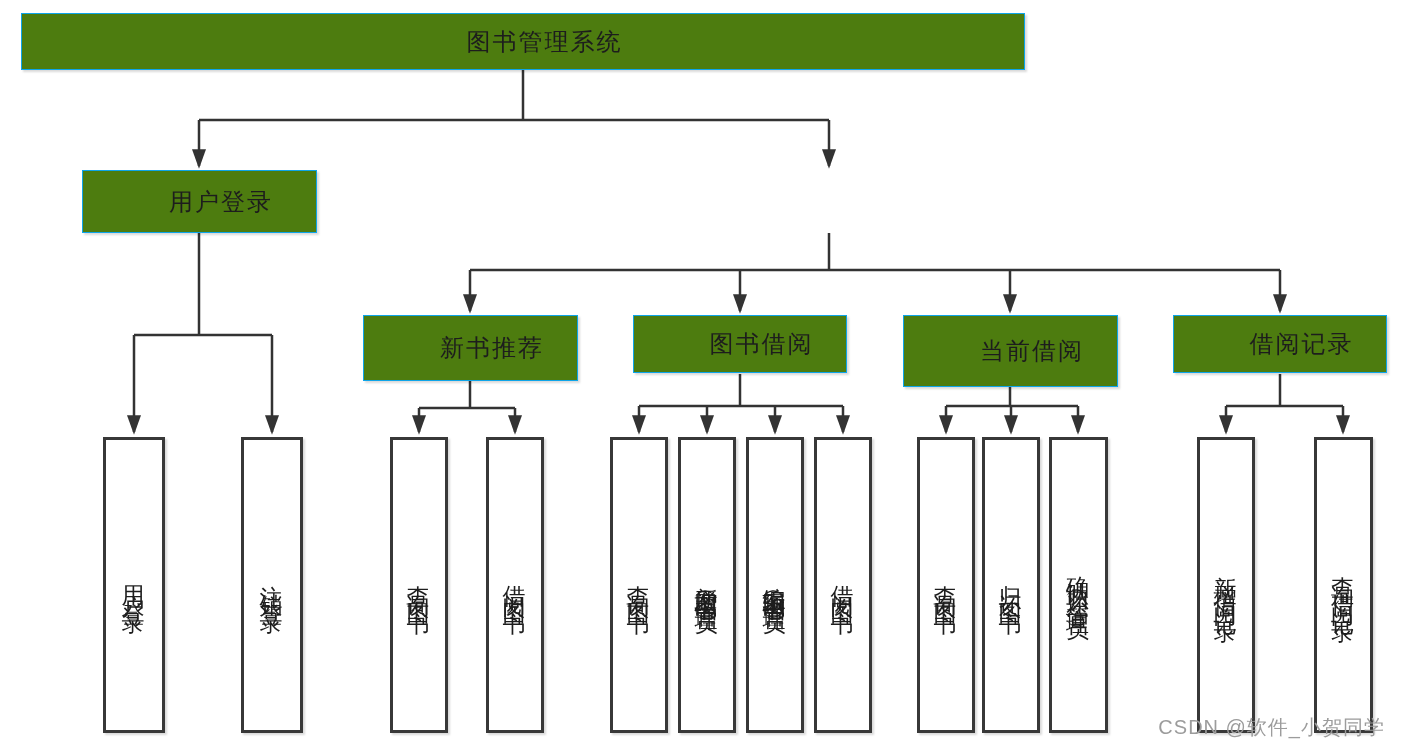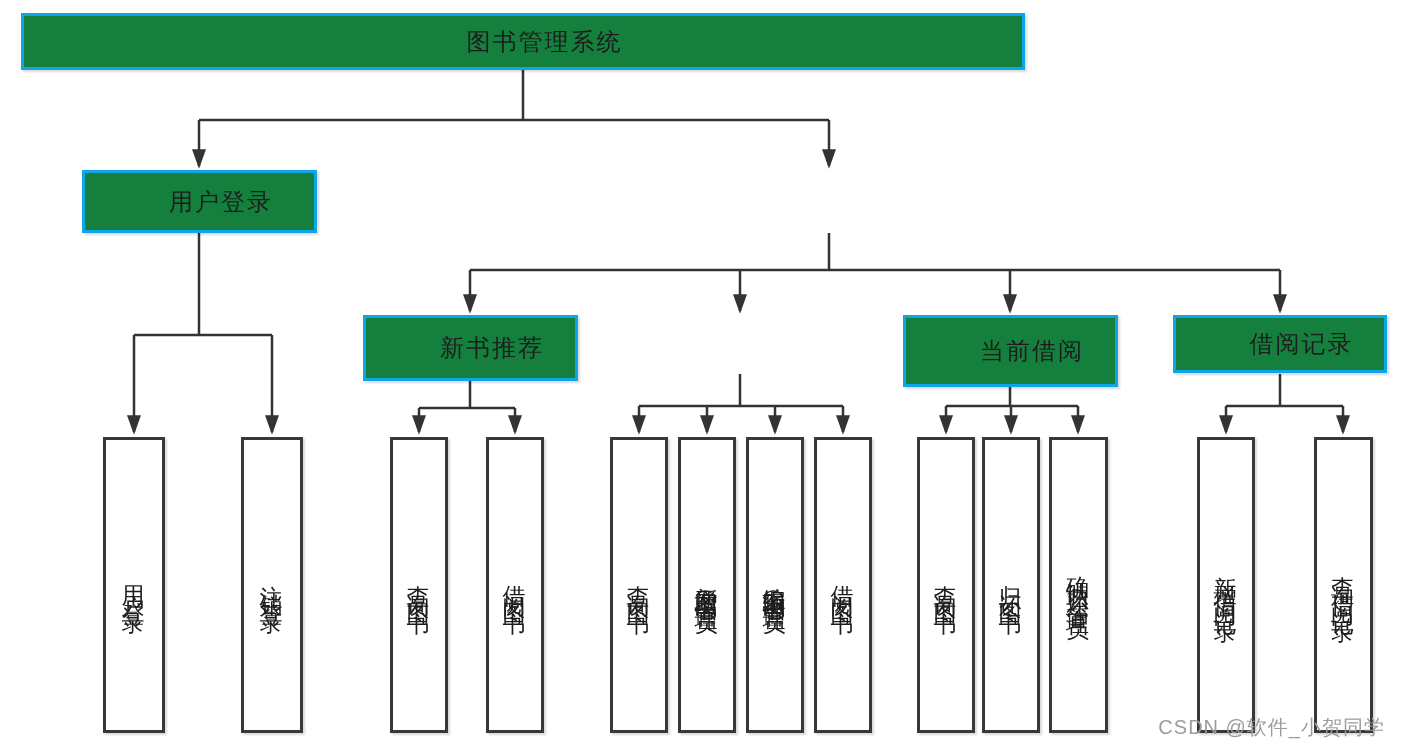--- a/index.html
+++ b/index.html
@@ -10,22 +10,22 @@
     position: relative;
     overflow: hidden;
     color: #1d1d1d;
   }
   .stage { position: absolute; inset: 0; width: 1405px; height: 747px; }
   svg.wires { position: absolute; left: 0; top: 0; z-index: 1; }
 
   .hbox {
     position: absolute;
     box-sizing: border-box;
-    background: #15803d;
-    border: 3px solid #0ea5e9;
+    background: #4d7c0f;
+    border: 1px solid #0ea5e9;
     box-shadow: 2px 2px 2px rgba(0,0,0,0.15);
     display: flex; align-items: center; justify-content: center;
     font-size: 24px; letter-spacing: 2px;
     z-index: 2;
     padding-left: 43px;
   }
   .leaf {
     position: absolute;
     top: 437px; height: 296px;
     box-sizing: border-box;
@@ -114,20 +114,23 @@
     <span>图书管理系统</span>
   </div>
 
   <div class="hbox" style="left:82px; top:170px; width:235px; height:63px;">
     <span>用户登录</span>
   </div>
 
   <div class="hbox" style="left:363px; top:315px; width:215px; height:66px;">
     <span>新书推荐</span>
   </div>
+  <div class="hbox" style="left:633px; top:315px; width:214px; height:58px;">
+    <span>图书借阅</span>
+  </div>
   <div class="hbox" style="left:903px; top:315px; width:215px; height:72px;">
     <span>当前借阅</span>
   </div>
   <div class="hbox" style="left:1173px; top:315px; width:214px; height:58px;">
     <span>借阅记录</span>
   </div>
 
   <div class="leaf s4" style="left:103px; width:62px;">
     <span class="vtext">用户登录</span>
   </div>

